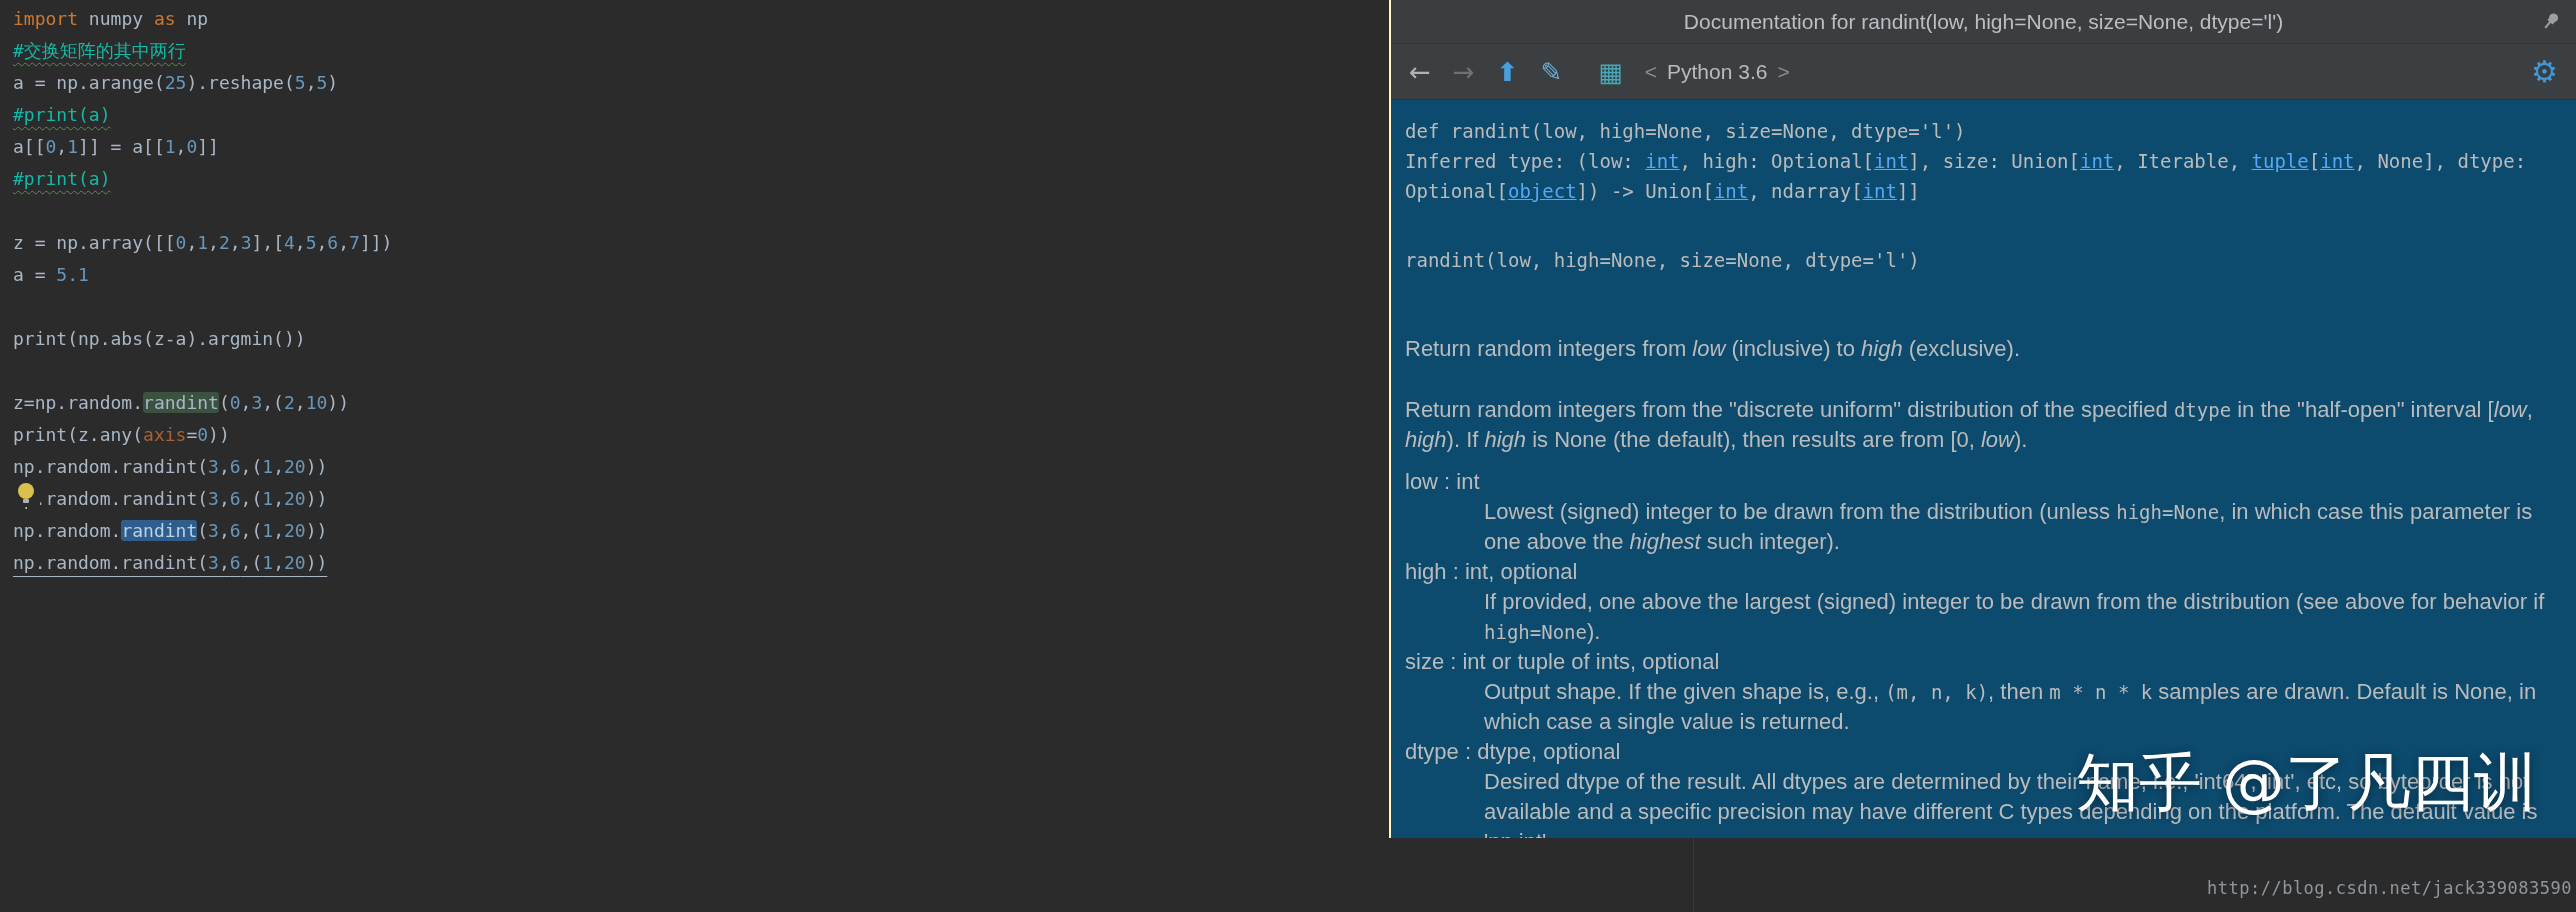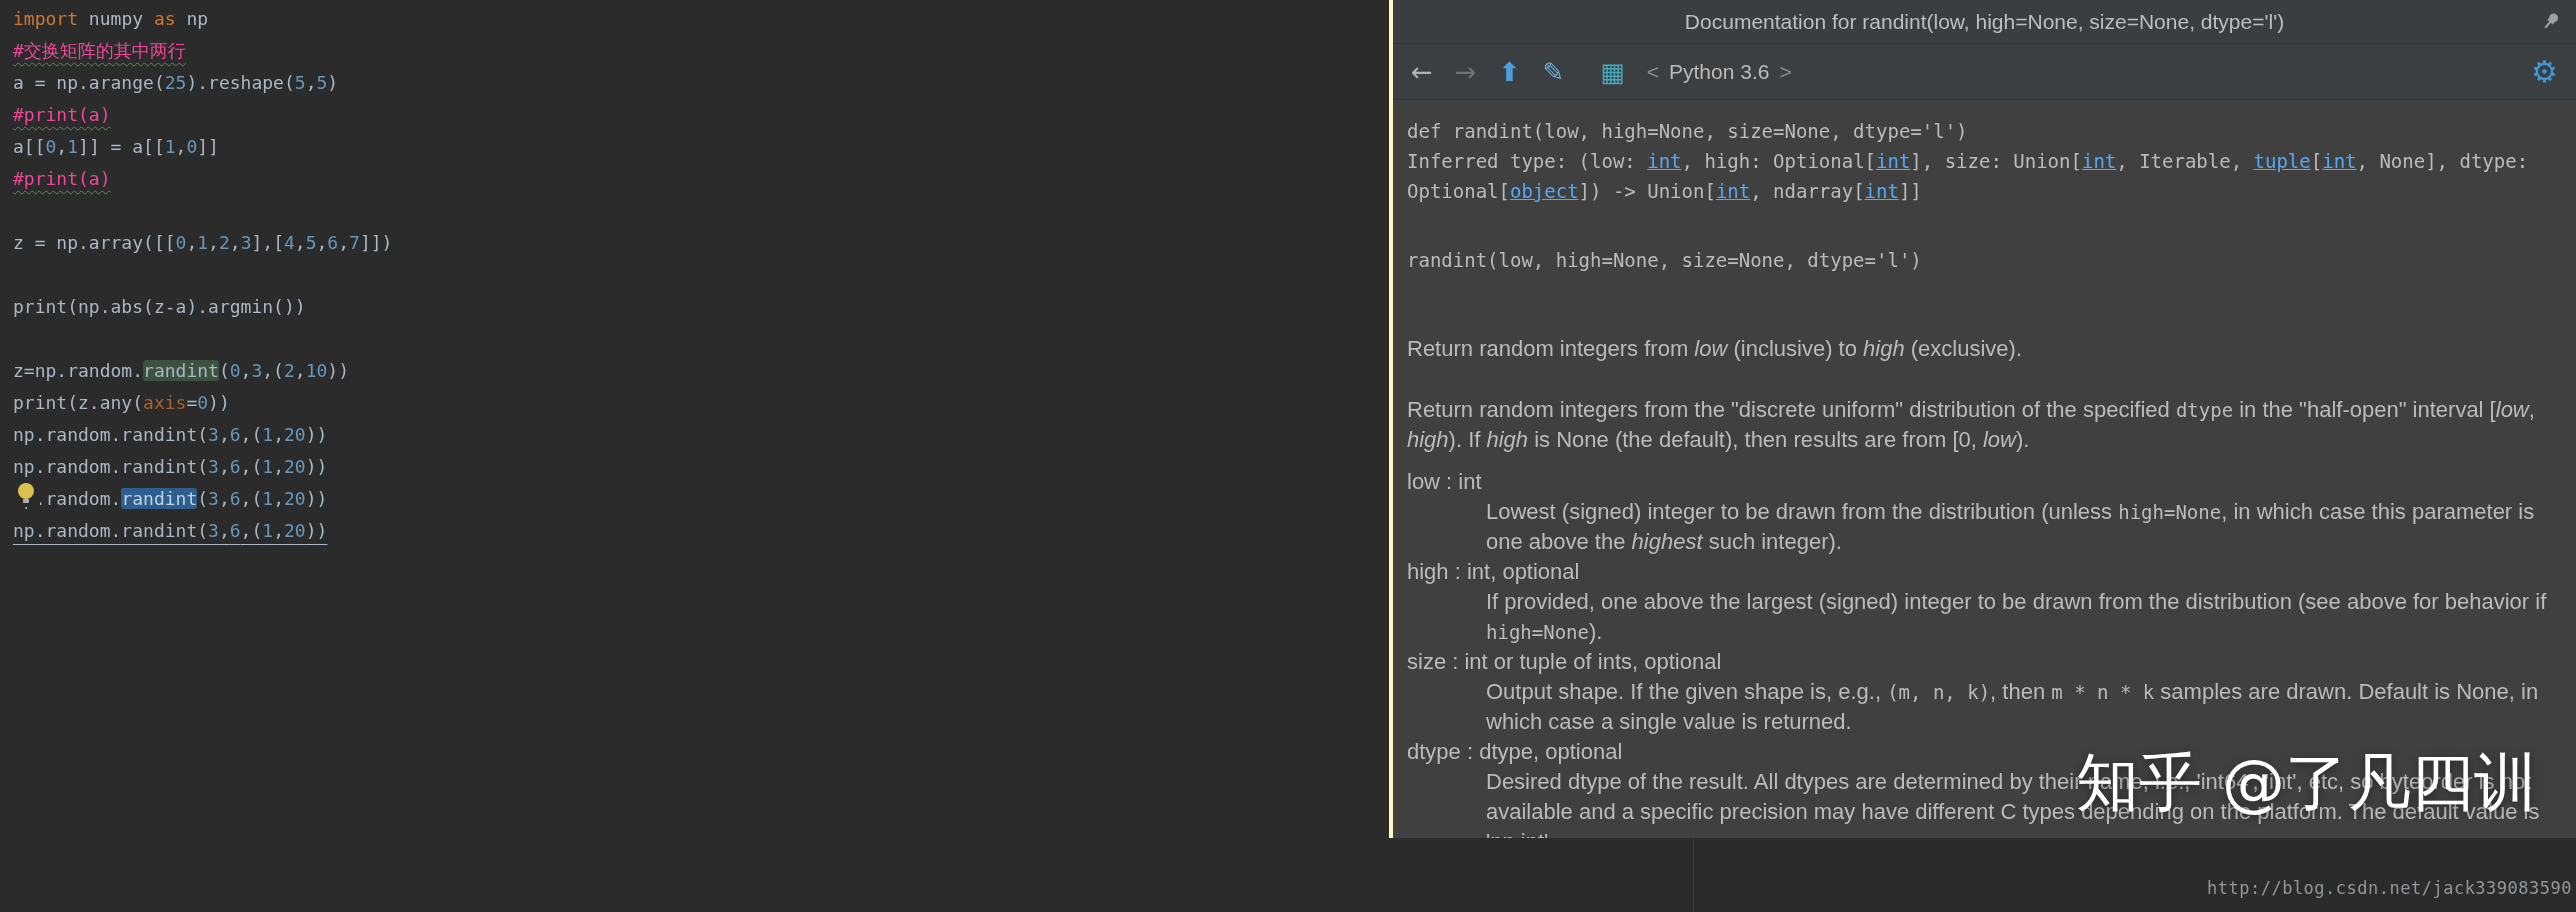--- a/index.html
+++ b/index.html
@@ -20,36 +20,36 @@
   }
   .code-line.caret-line{
     text-decoration:underline;text-decoration-color:#a9b7c6;
     text-decoration-thickness:1px;text-underline-offset:7px;
   }
   .sg-kw{color:#cc7832;}
   .sg-pl{color:#a9b7c6;}
   .sg-num{color:#6897bb;}
   .sg-arg{color:#aa6134;}
   .sg-cmw{
-    color:#ec4899;
+    color:#14b8a6;
     text-decoration:underline wavy #5f8758;
     text-decoration-thickness:1px;text-underline-offset:5px;
   }
   .sg-hlg{background:#3b5240;border-radius:3px;color:#a9b7c6;}
   .sg-hlb{background:#2f5d8d;border-radius:3px;color:#bdd2e4;}
 
   .bulb{
     position:absolute;left:12px;top:479px;width:28px;height:28px;
     background:#2b2b2b;z-index:3;display:flex;align-items:center;justify-content:center;
   }
 
   
   .doc-panel{
     position:absolute;left:1389px;top:0;width:1187px;height:838px;
-    background:#404040;border-left:4px solid #fef9c3;box-sizing:border-box;
+    background:#0c4a6e;border-left:2px solid #fef9c3;box-sizing:border-box;
     display:flex;flex-direction:column;z-index:2;
   }
   .doc-titlebar{
     height:43px;min-height:43px;background:#3b3e40;border-bottom:1px solid #313335;
     display:flex;align-items:center;justify-content:center;position:relative;
   }
   .doc-title{font-size:21px;color:#bcbfc2;}
   .pin{position:absolute;right:12px;top:8px;width:26px;height:26px;cursor:pointer;}
 
   .doc-toolbar{
@@ -104,20 +104,21 @@
 
 <div class="editor">
     <div class="code-line"><span class="sg-kw">import</span><span class="sg-pl"> numpy </span><span class="sg-kw">as</span><span class="sg-pl"> np</span></div>
     <div class="code-line"><span class="sg-cmw">#交换矩阵的其中两行</span></div>
     <div class="code-line"><span class="sg-pl">a = np.arange(</span><span class="sg-num">25</span><span class="sg-pl">).reshape(</span><span class="sg-num">5</span><span class="sg-pl">,</span><span class="sg-num">5</span><span class="sg-pl">)</span></div>
     <div class="code-line"><span class="sg-cmw">#print(a)</span></div>
     <div class="code-line"><span class="sg-pl">a[[</span><span class="sg-num">0</span><span class="sg-pl">,</span><span class="sg-num">1</span><span class="sg-pl">]] = a[[</span><span class="sg-num">1</span><span class="sg-pl">,</span><span class="sg-num">0</span><span class="sg-pl">]]</span></div>
     <div class="code-line"><span class="sg-cmw">#print(a)</span></div>
     <div class="code-line">&nbsp;</div>
     <div class="code-line"><span class="sg-pl">z = np.array([[</span><span class="sg-num">0</span><span class="sg-pl">,</span><span class="sg-num">1</span><span class="sg-pl">,</span><span class="sg-num">2</span><span class="sg-pl">,</span><span class="sg-num">3</span><span class="sg-pl">],[</span><span class="sg-num">4</span><span class="sg-pl">,</span><span class="sg-num">5</span><span class="sg-pl">,</span><span class="sg-num">6</span><span class="sg-pl">,</span><span class="sg-num">7</span><span class="sg-pl">]])</span></div>
+    <div class="code-line"><span class="sg-pl">a = </span><span class="sg-num">5.1</span></div>
     <div class="code-line">&nbsp;</div>
     <div class="code-line"><span class="sg-pl">print(np.abs(z-a).argmin())</span></div>
     <div class="code-line">&nbsp;</div>
     <div class="code-line"><span class="sg-pl">z=np.random.</span><span class="sg-hlg">randint</span><span class="sg-pl">(</span><span class="sg-num">0</span><span class="sg-pl">,</span><span class="sg-num">3</span><span class="sg-pl">,(</span><span class="sg-num">2</span><span class="sg-pl">,</span><span class="sg-num">10</span><span class="sg-pl">))</span></div>
     <div class="code-line"><span class="sg-pl">print(z.any(</span><span class="sg-arg">axis</span><span class="sg-pl">=</span><span class="sg-num">0</span><span class="sg-pl">))</span></div>
     <div class="code-line"><span class="sg-pl">np.random.randint(</span><span class="sg-num">3</span><span class="sg-pl">,</span><span class="sg-num">6</span><span class="sg-pl">,(</span><span class="sg-num">1</span><span class="sg-pl">,</span><span class="sg-num">20</span><span class="sg-pl">))</span></div>
     <div class="code-line bulb-line"><span class="sg-pl">np.random.randint(</span><span class="sg-num">3</span><span class="sg-pl">,</span><span class="sg-num">6</span><span class="sg-pl">,(</span><span class="sg-num">1</span><span class="sg-pl">,</span><span class="sg-num">20</span><span class="sg-pl">))</span></div>
     <div class="code-line"><span class="sg-pl">np.random.</span><span class="sg-hlb">randint</span><span class="sg-pl">(</span><span class="sg-num">3</span><span class="sg-pl">,</span><span class="sg-num">6</span><span class="sg-pl">,(</span><span class="sg-num">1</span><span class="sg-pl">,</span><span class="sg-num">20</span><span class="sg-pl">))</span></div>
     <div class="code-line caret-line"><span class="sg-pl">np.random.randint(</span><span class="sg-num">3</span><span class="sg-pl">,</span><span class="sg-num">6</span><span class="sg-pl">,(</span><span class="sg-num">1</span><span class="sg-pl">,</span><span class="sg-num">20</span><span class="sg-pl">))</span></div>
   </div>

